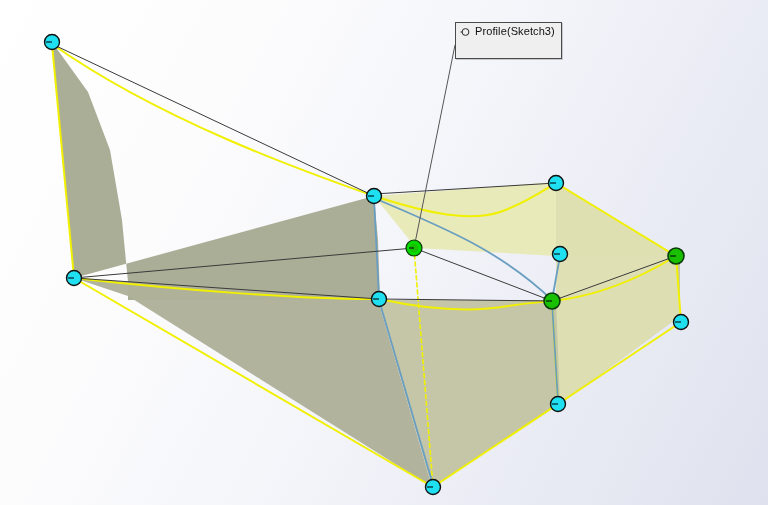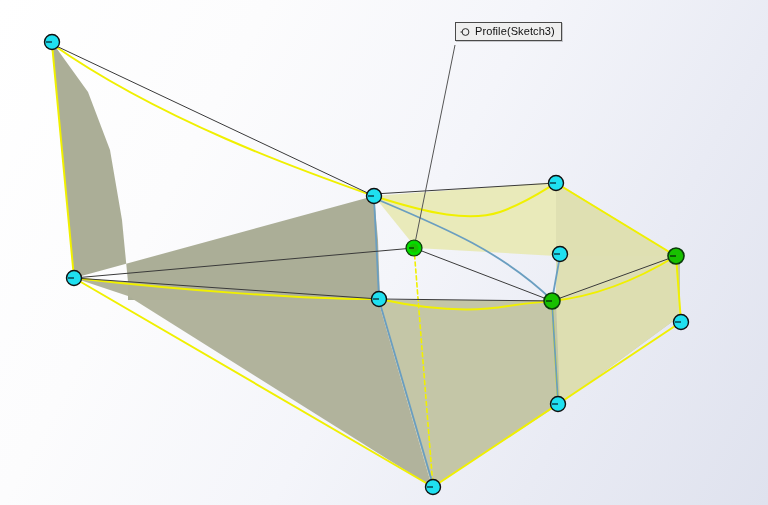--- a/index.html
+++ b/index.html
@@ -21,21 +21,21 @@
     width: 100%;
     height: 100%;
   }
   .callout {
     position: absolute;
     left: 455px;
     top: 22px;
     display: flex;
     align-items: center;
     gap: 5px;
-    padding: 2px 6px 2px 4px;
+    padding: 2px 6px 20px 4px;
     background: #efefef;
     border: 1px solid #4a4a4a;
     box-shadow: 1px 1px 0 rgba(0,0,0,0.18);
     font-size: 11px;
     line-height: 13px;
     color: #101010;
     white-space: nowrap;
   }
   .callout-label {
     letter-spacing: 0.1px;

